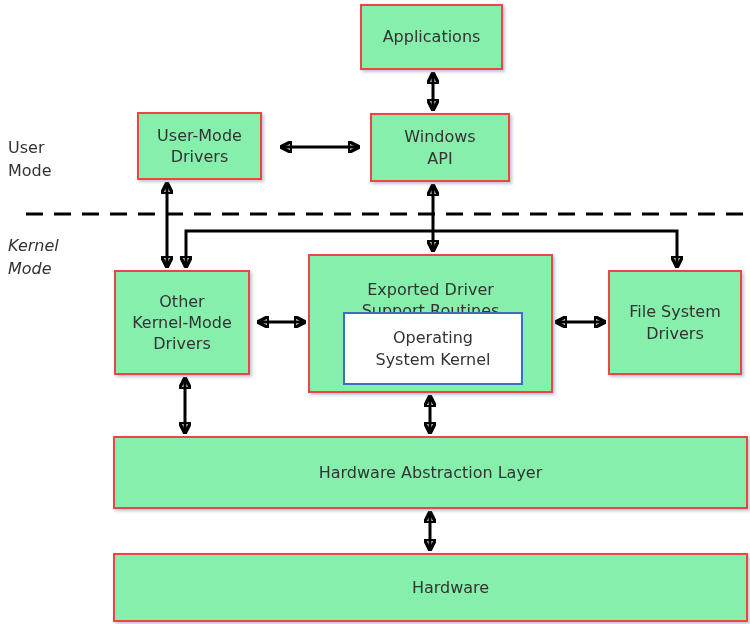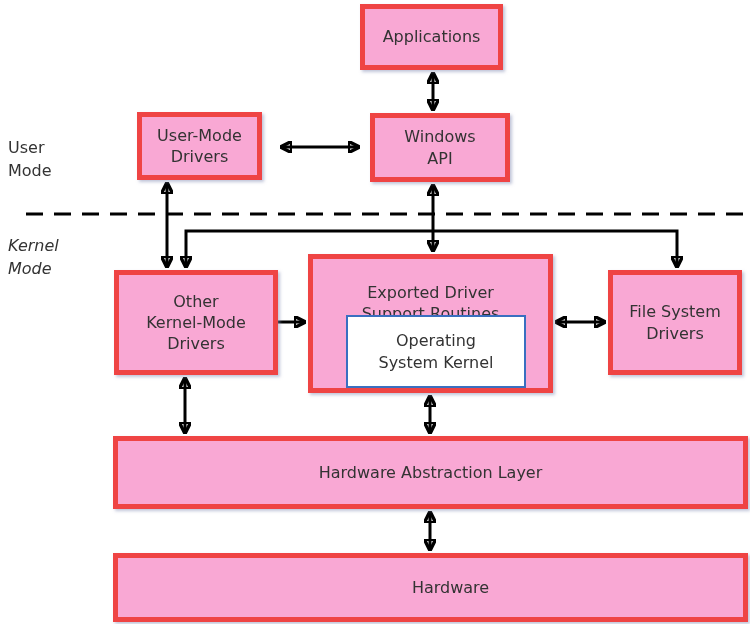--- a/index.html
+++ b/index.html
@@ -21,22 +21,22 @@
     stroke: #000000;
     stroke-width: 3;
     fill: none;
   }
   .arrow-layer line.dashed {
     stroke-dasharray: 17 11;
   }
   .box {
     position: absolute;
     box-sizing: border-box;
-    background: #f9a8d4;
-    border: 5px solid #ef4444;
+    background: #86efac;
+    border: 2px solid #ef4444;
     box-shadow: 2px 2px 3px rgba(140,150,185,0.55);
     display: flex;
     align-items: center;
     justify-content: center;
     text-align: center;
     white-space: pre-line;
     font-size: 16px;
     line-height: 1.32;
     color: #333333;
     z-index: 2;
@@ -103,21 +103,21 @@
 Mode</div>
 
   <div class="box" style="left:360px; top:4px; width:143px; height:66px;">Applications</div>
 
   <div class="box" style="left:137px; top:112px; width:125px; height:68px;">User-Mode
 Drivers</div>
 
   <div class="box" style="left:370px; top:113px; width:140px; height:69px;">Windows
 API</div>
 
-  <div class="box" style="left:114px; top:270px; width:164px; height:105px;">Other
+  <div class="box" style="left:114px; top:270px; width:136px; height:105px;">Other
 Kernel-Mode
 Drivers</div>
 
   <div class="box exported" style="left:308px; top:254px; width:245px; height:139px;">
     <span>Exported Driver
 Support Routines</span>
     <div class="box inner" style="left:33px; top:56px; width:180px; height:73px;">Operating
 System Kernel</div>
   </div>
 

